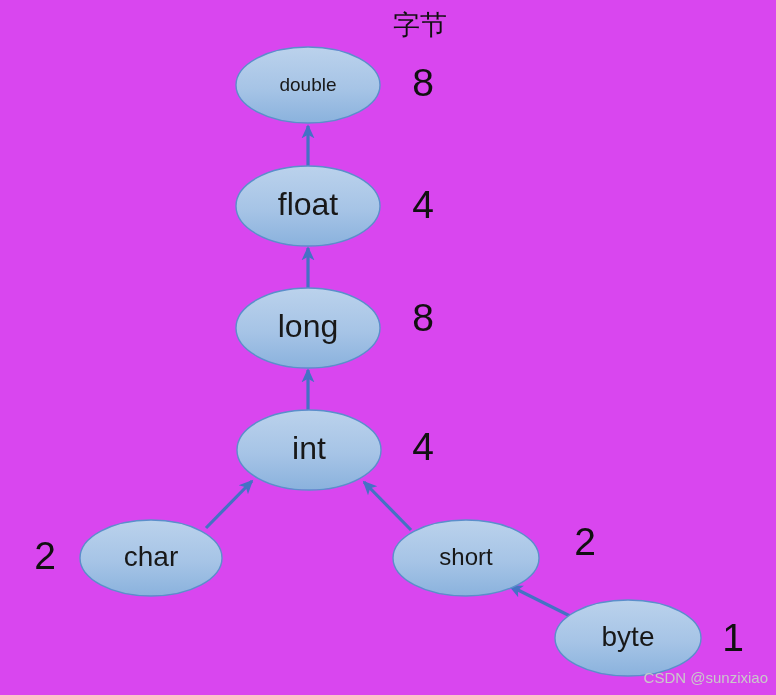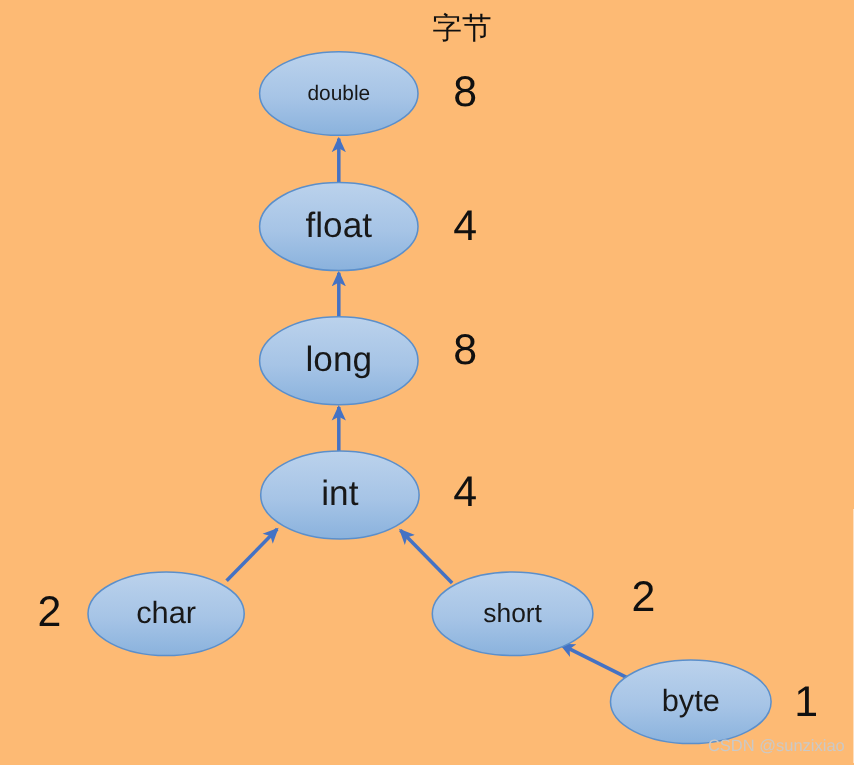--- a/index.html
+++ b/index.html
@@ -10,21 +10,21 @@
   body {
     width: 776px;
     height: 695px;
     font-family: "Liberation Sans", sans-serif;
     overflow: hidden;
   }
   #diagram-root {
     position: relative;
     width: 776px;
     height: 695px;
-    background: #fdba74;
+    background: #d946ef;
   }
   svg#diagram-svg {
     position: absolute;
     top: 0;
     left: 0;
     width: 776px;
     height: 695px;
   }
   .node-label {
     font-family: "Liberation Sans", sans-serif;

